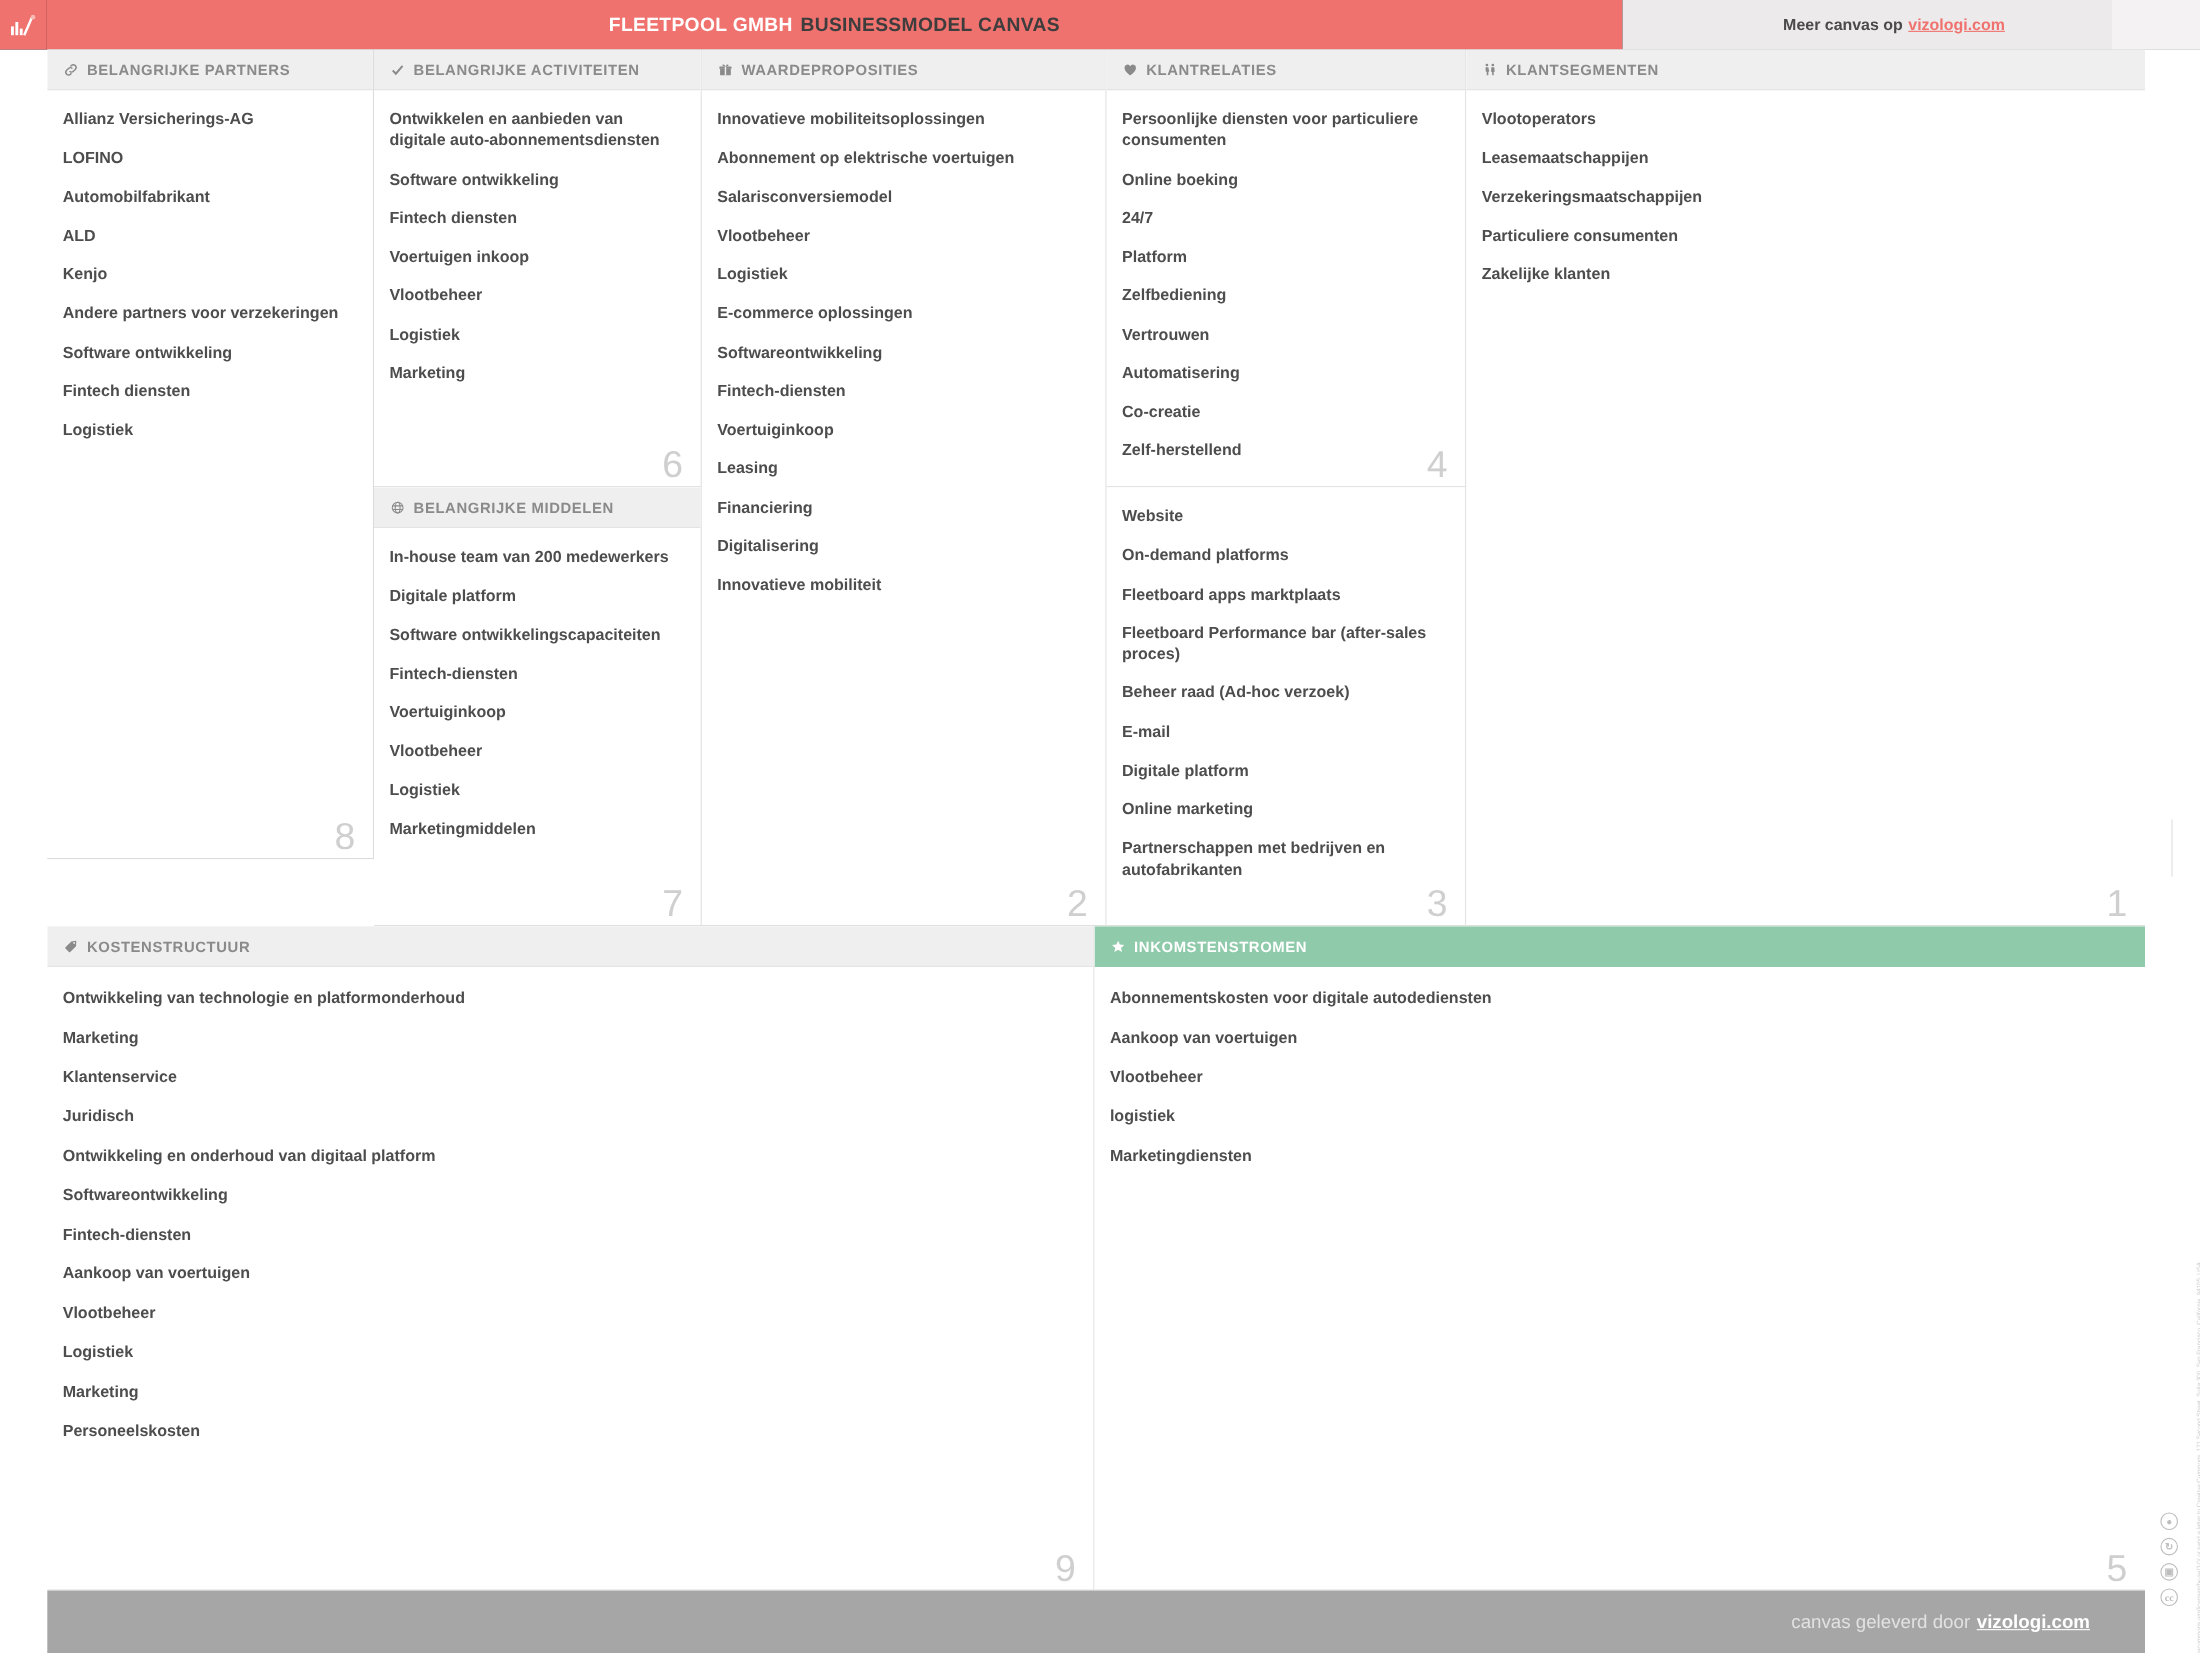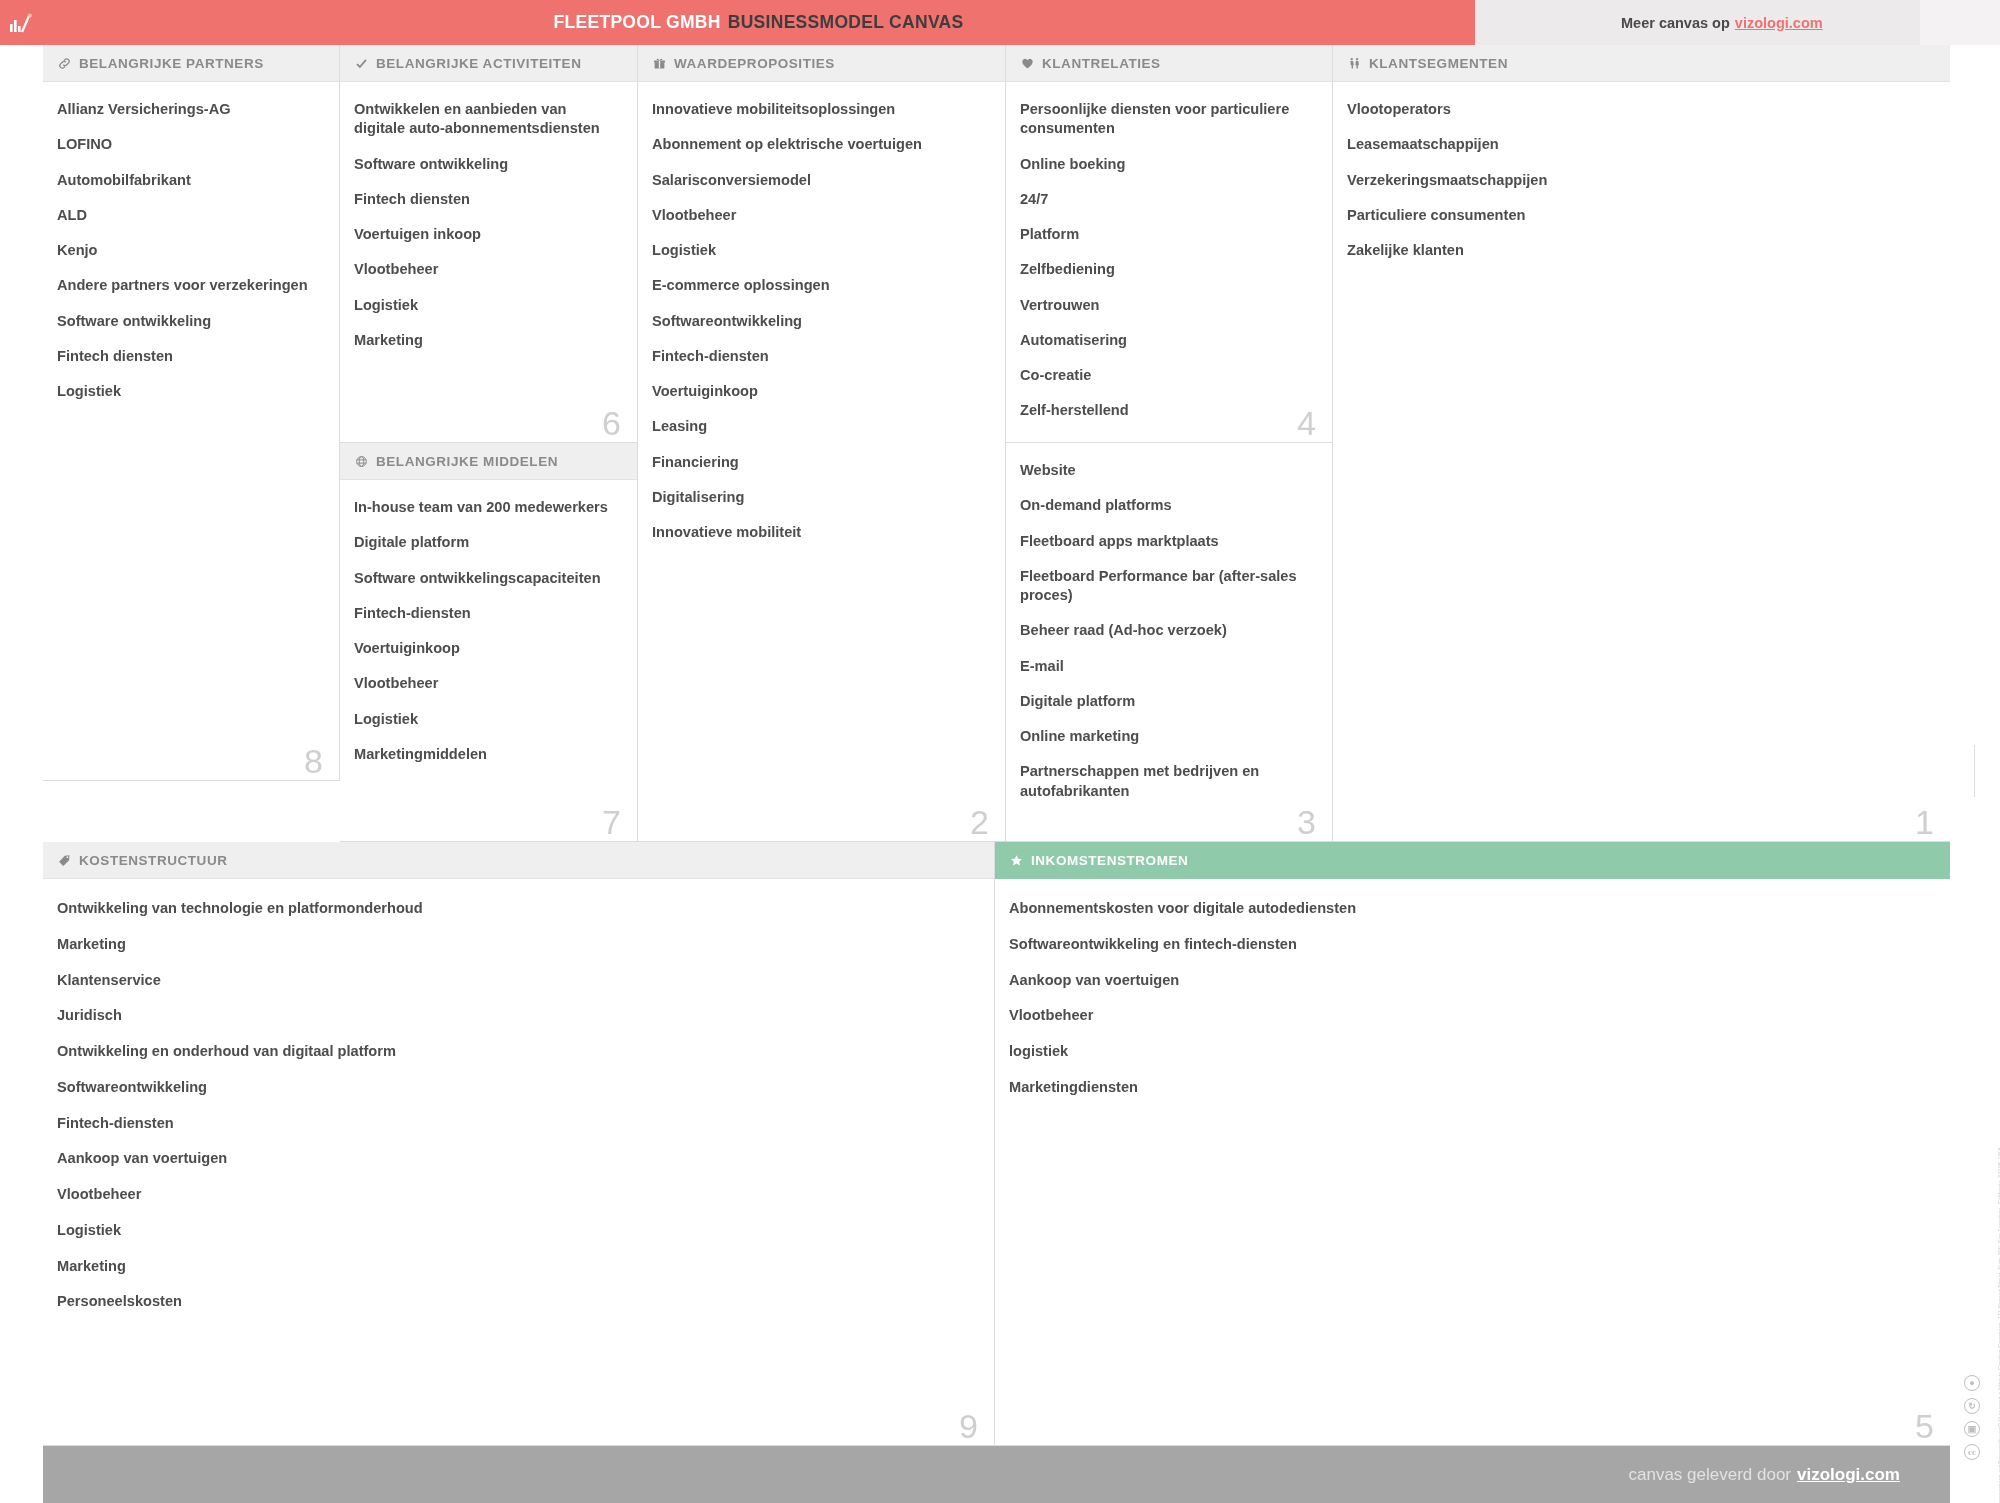--- a/index.html
+++ b/index.html
@@ -390,21 +390,20 @@
       <div class="cell-head green">
         <span class="head-icon">
           <svg width="13" height="13" viewBox="0 0 16 16" fill="currentColor">
             <path d="M8 1.4 10 5.8l4.8.5-3.6 3.2 1.1 4.7L8 11.7 3.7 14.2l1.1-4.7L1.2 6.3l4.8-.5Z"></path>
           </svg>
         </span>
         <span class="head-title">INKOMSTENSTROMEN</span>
       </div>
       <div class="cell-body">
         <div class="item">Abonnementskosten voor digitale autodediensten</div>
-        <div class="item">Softwareontwikkeling en fintech-diensten</div>
         <div class="item">Aankoop van voertuigen</div>
         <div class="item">Vlootbeheer</div>
         <div class="item">logistiek</div>
         <div class="item">Marketingdiensten</div>
       </div>
       <div class="num">5</div>
     </div>
 
   </div>
 

